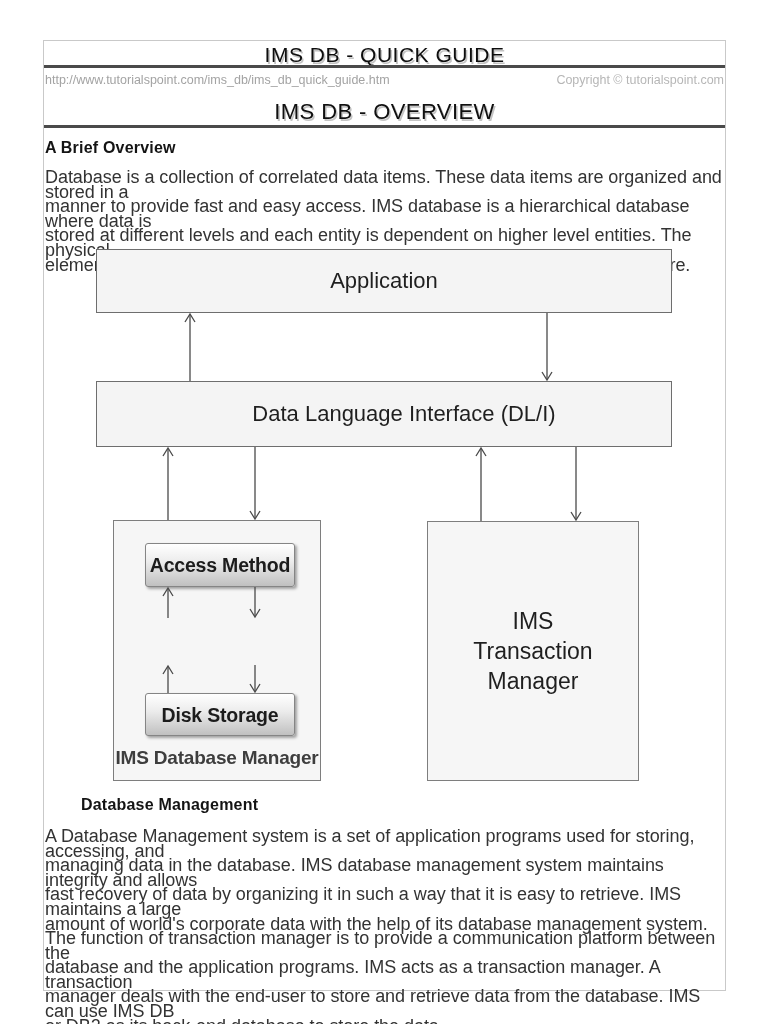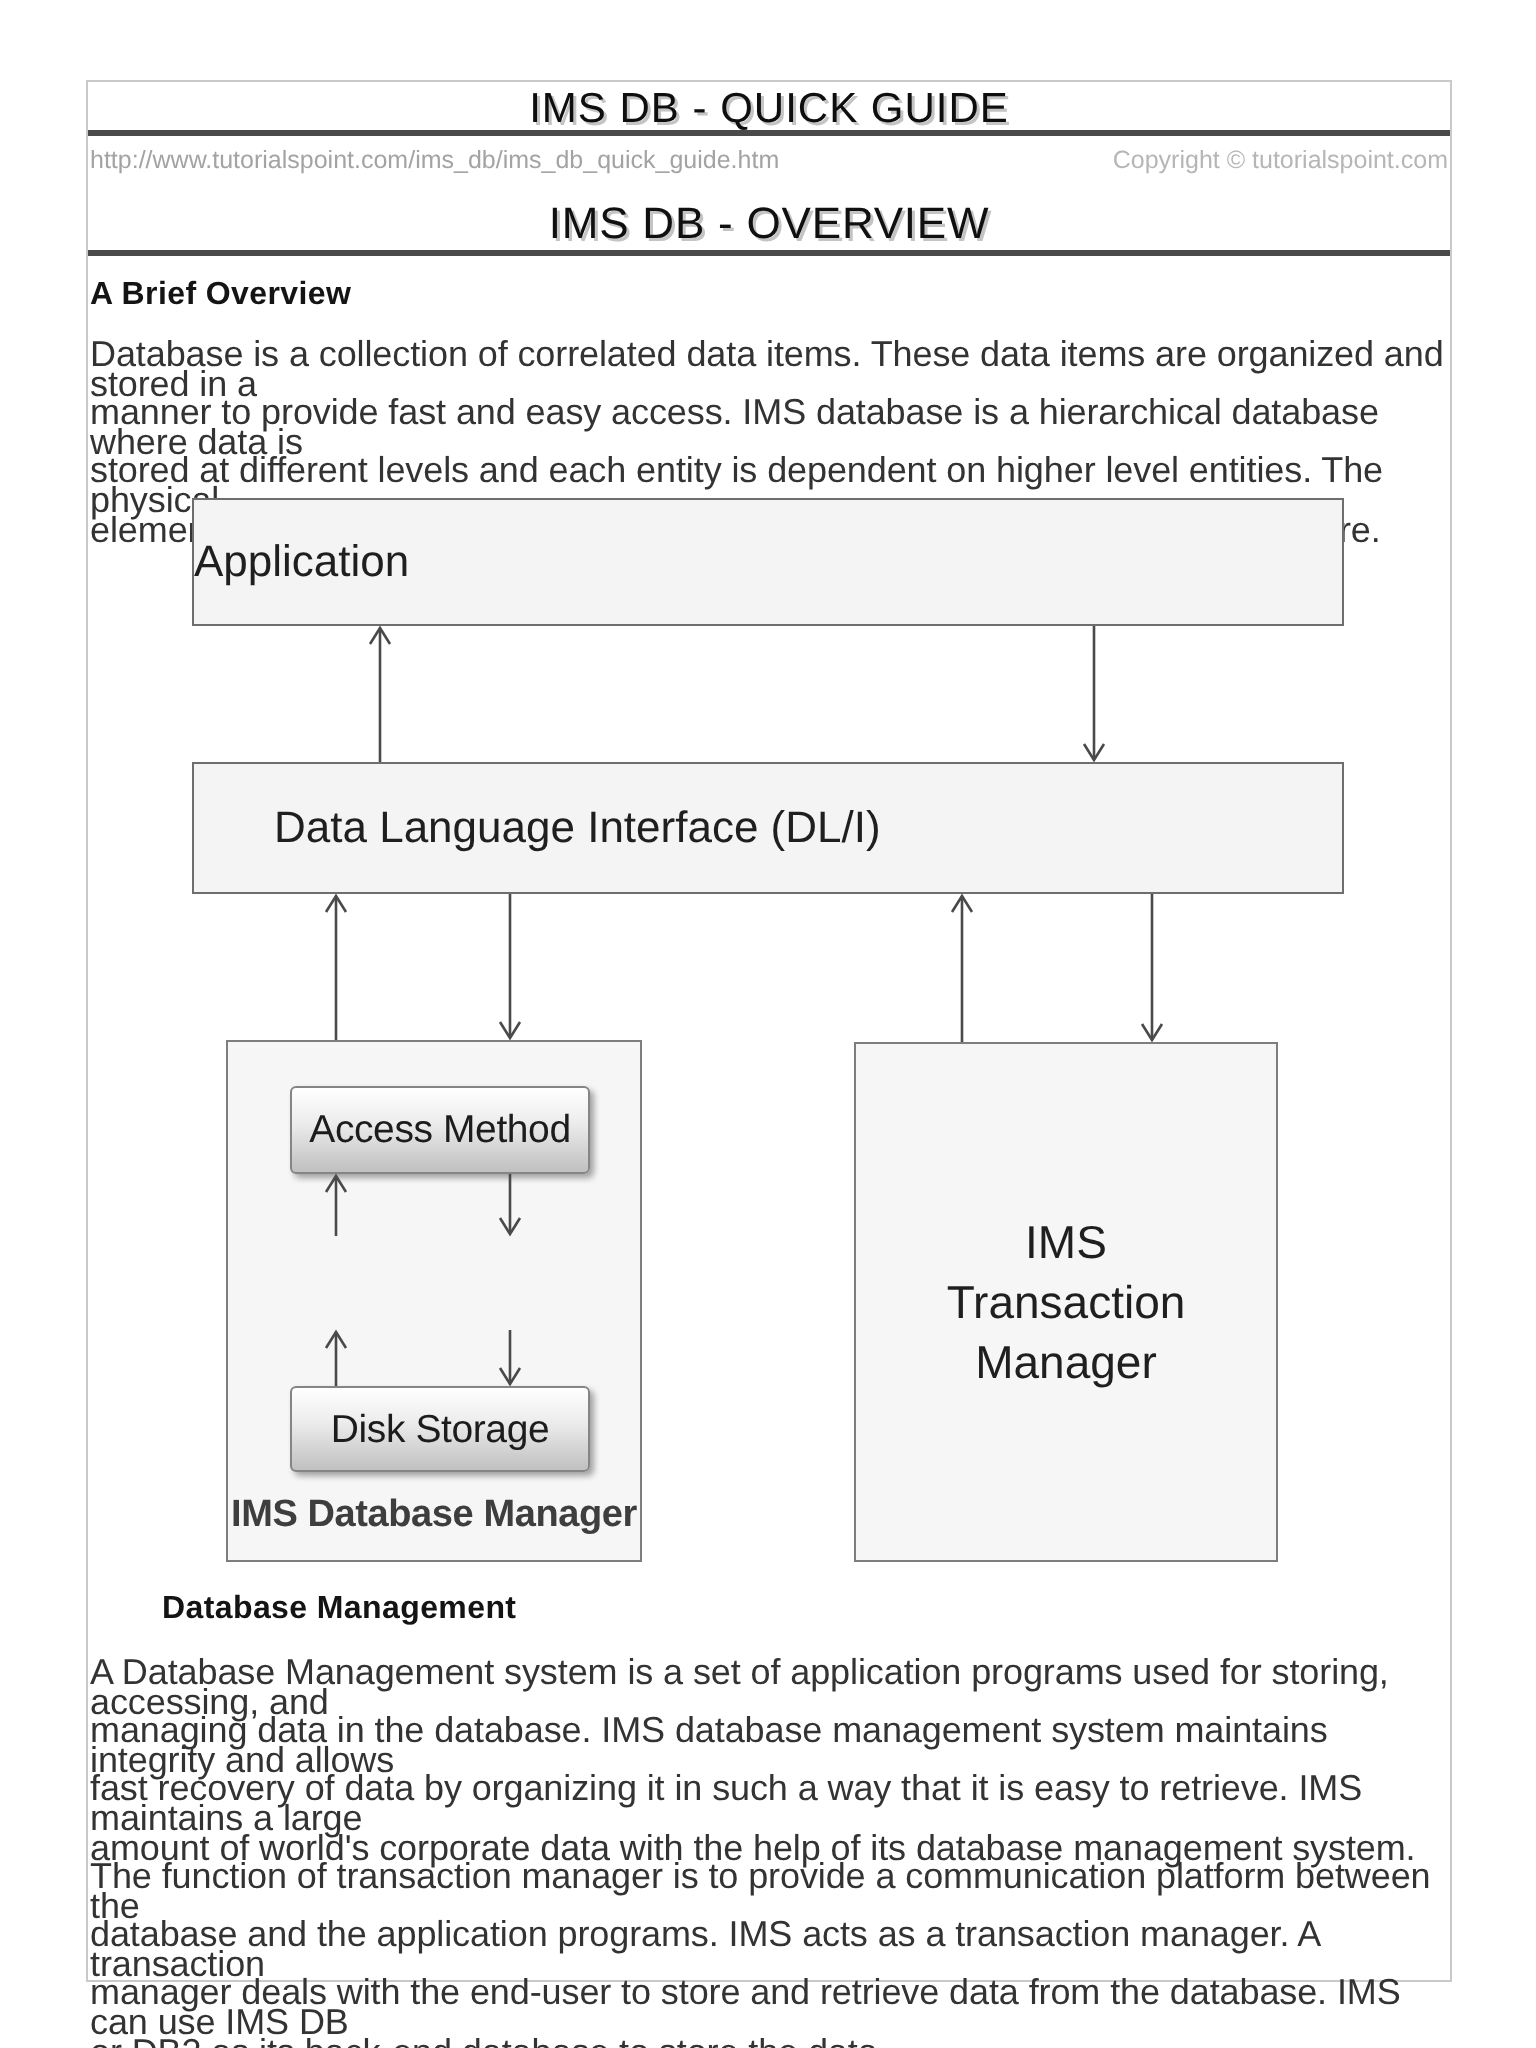--- a/index.html
+++ b/index.html
@@ -39,34 +39,34 @@
     left:1px;width:678px;font-size:18px;line-height:14.6px;color:#333333;
     white-space:pre-line;letter-spacing:-0.05px;
   }
   .p1{top:129px;}
   .p2{top:788px;}
   .p3{top:890px;}
 
   
   .dbox{
     border:1px solid #6e6e6e;background:#f4f4f4;
-    display:flex;align-items:center;justify-content:flex-start;
+    display:flex;align-items:center;justify-content:center;
     color:#1f1f1f;text-align:center;box-sizing:border-box;
   }
   .box-application{left:52px;top:208px;width:576px;height:64px;font-size:22px;}
   .box-dli{left:52px;top:340px;width:576px;height:66px;font-size:22px;padding-left:40px;}
   .box-dbm{left:69px;top:479px;width:208px;height:261px;border-color:#7e7e7e;background:#f6f6f6;}
   .box-itm{left:383px;top:480px;width:212px;height:260px;border-color:#7e7e7e;background:#f6f6f6;
            font-size:23px;line-height:30px;padding:0 24px;}
   .gbox{
     border:1px solid #858585;border-radius:3px;box-sizing:border-box;
     background:linear-gradient(180deg,#ffffff 0%,#ececec 42%,#cfcfcf 80%,#c0c0c0 100%);
     box-shadow:2px 2px 3px rgba(0,0,0,0.35);
     display:flex;align-items:center;justify-content:center;
-    color:#1c1c1c;text-align:left;font-size:19.5px;line-height:22px;letter-spacing:-0.2px;
+    color:#1c1c1c;text-align:left;font-size:19.5px;line-height:22px;letter-spacing:-0.2px;font-weight:bold;
   }
   .box-am{left:101px;top:502px;width:150px;height:44px;}
   .box-os{left:101px;top:577px;width:150px;height:47px;padding:0 26px;}
   .box-disk{left:101px;top:652px;width:150px;height:43px;}
   .dbm-label{
     left:69px;top:706px;width:208px;text-align:center;
     font-size:19px;font-weight:700;color:#3e3e3e;letter-spacing:-0.2px;
   }
   svg.arrow{position:absolute;overflow:visible;}
   svg.arrow line,svg.arrow polyline{stroke:#4a4a4a;stroke-width:1.3;fill:none;}

